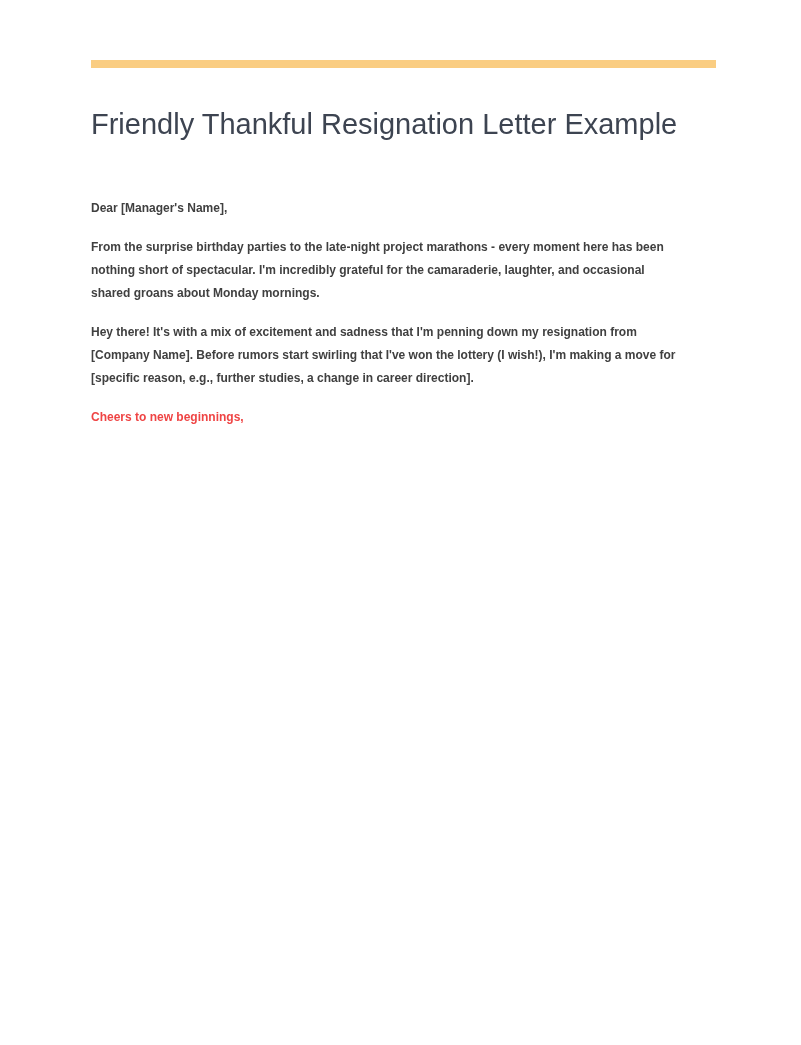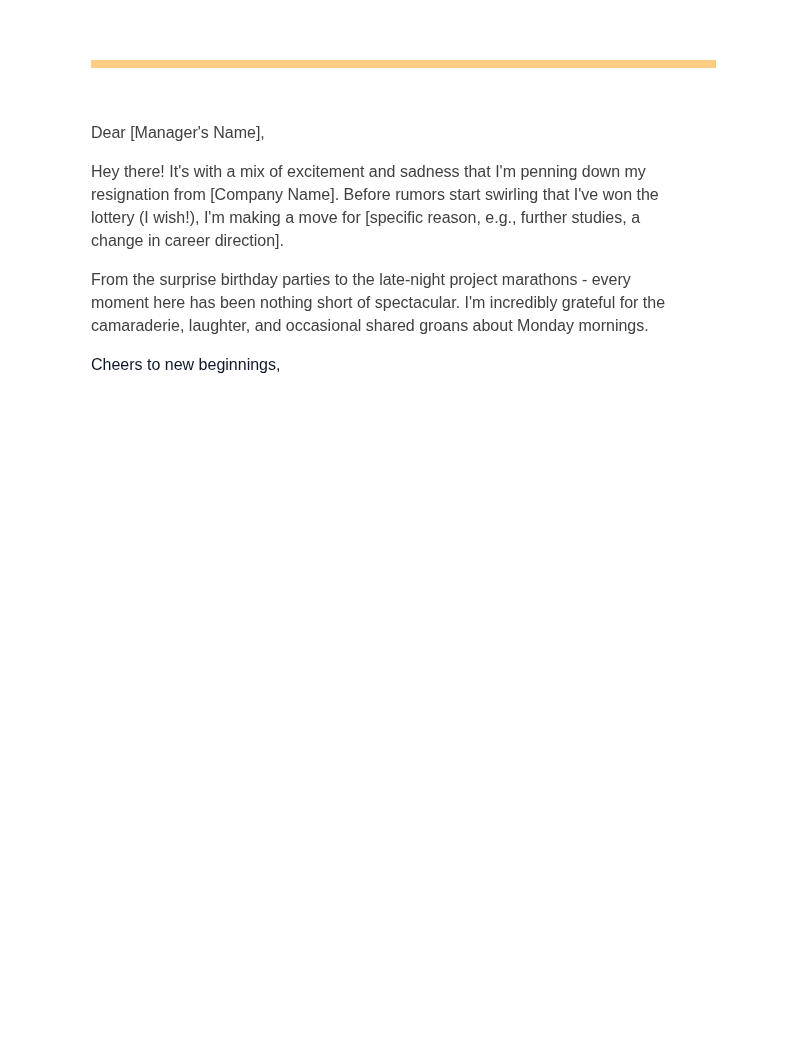--- a/index.html
+++ b/index.html
@@ -29,45 +29,47 @@
     margin: 36px 0 0 91px;
     font-size: 29px;
     font-weight: 400;
     line-height: 40px;
     letter-spacing: 0;
     color: #3D4451;
   }
   .letter {
     margin: 53px 0 0 91px;
     width: 595px;
-    font-size: 16px;
+    font-size: 12px;
     line-height: 23px;
     color: #404040;
+    font-weight: bold;
   }
   .letter p {
     margin: 0 0 16px 0;
   }
   .letter p.closing {
     color: #909090;
   }
 </style>
 </head>
 <body>
 
 <div class="page">
 
   <div class="accent-bar" style="background: rgb(250, 205, 130);"></div>
 
+  <h1 class="doc-title" style="color: rgb(61, 68, 81);">Friendly Thankful Resignation Letter Example</h1>
 
   <div class="letter" style="color: rgb(64, 64, 64);">
 
     <p>Dear [Manager's Name],</p>
 
+    <p>From the surprise birthday parties to the late-night project marathons - every moment here has been nothing short of spectacular. I'm incredibly grateful for the camaraderie, laughter, and occasional shared groans about Monday mornings.</p>
+
     <p>Hey there! It's with a mix of excitement and sadness that I'm penning down my resignation from [Company Name]. Before rumors start swirling that I've won the lottery (I wish!), I'm making a move for [specific reason, e.g., further studies, a change in career direction].</p>
 
-    <p>From the surprise birthday parties to the late-night project marathons - every moment here has been nothing short of spectacular. I'm incredibly grateful for the camaraderie, laughter, and occasional shared groans about Monday mornings.</p>
 
-
-    <p class="closing" style="color: #0f172a;">Cheers to new beginnings,</p>
+    <p class="closing" style="color: #ef4444;">Cheers to new beginnings,</p>
 
 
   </div>
 </div>
 
 </body></html>

